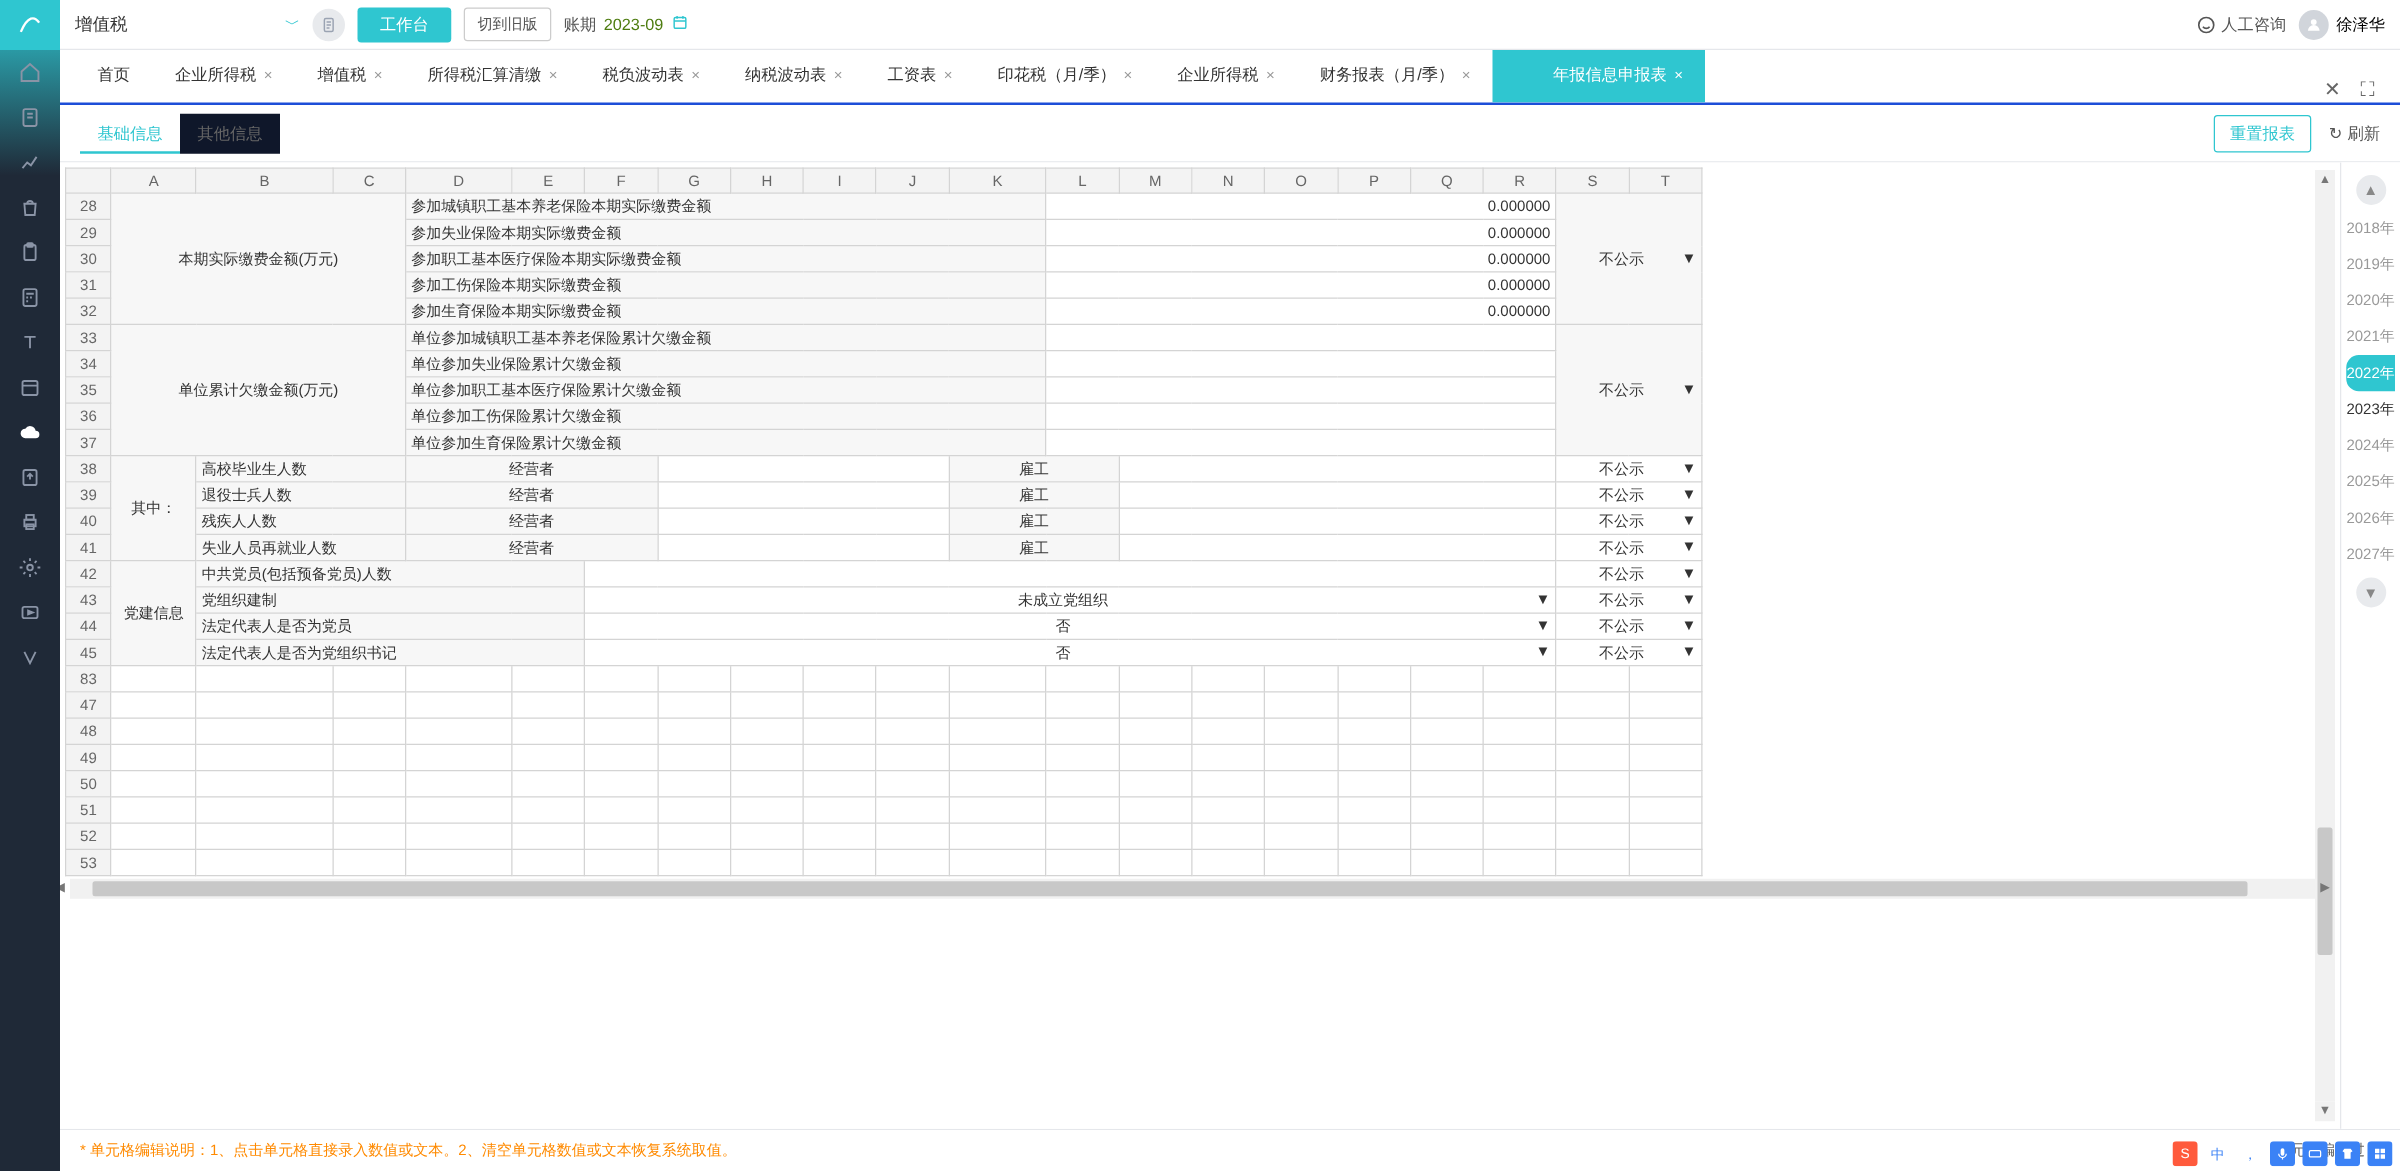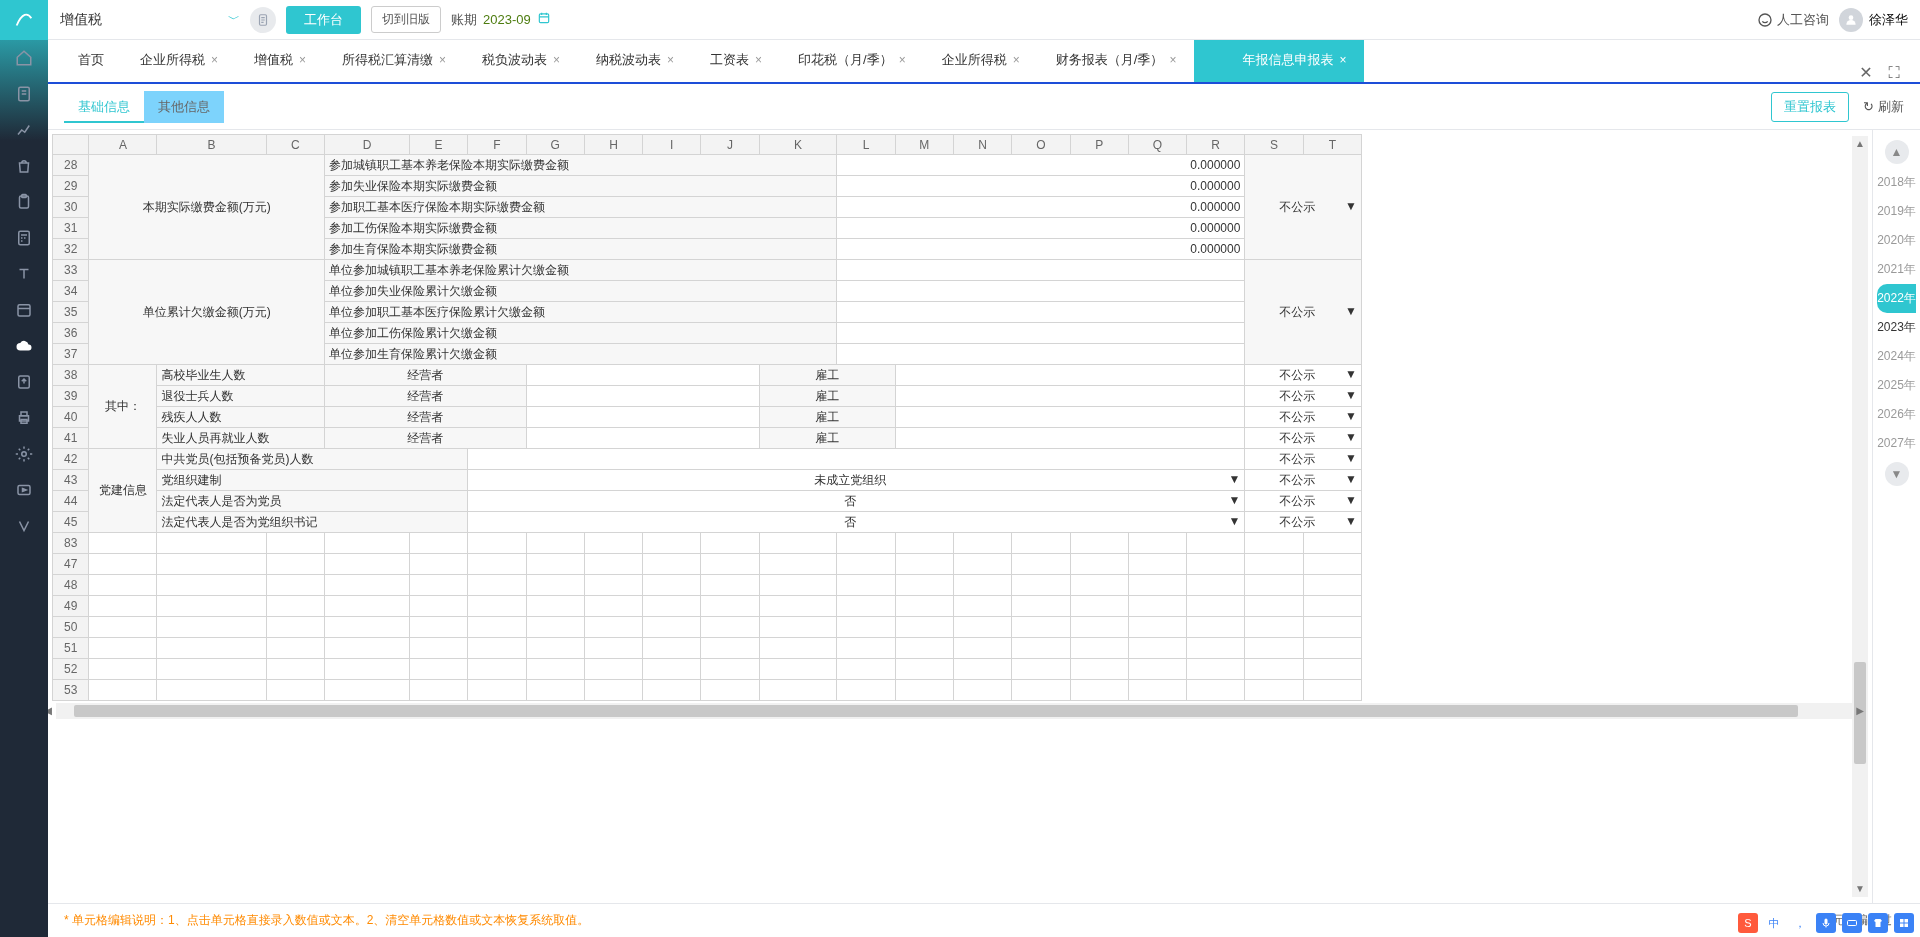--- a/index.html
+++ b/index.html
@@ -36,21 +36,21 @@
 .tab.active { background: #2fc6d0; color: #fff; padding-left: 48px; }
 .tab-close { font-size: 12px; color: #999; cursor: pointer; }
 .tab.active .tab-close { color: #fff; }
 .tabs-spacer { flex: 1; }
 .tabs-ctrl { width: 28px; text-align: center; color: #666; cursor: pointer; font-size: 16px; }
 
 
 .subrow { height: 46px; display: flex; align-items: center; padding: 0 16px; background: #fff; border-bottom: 1px solid #e5e7eb; }
 .subtab { padding: 0 14px; height: 32px; line-height: 32px; font-size: 13px; color: #666; cursor: pointer; }
 .subtab.active { color: #2fc6d0; border-bottom: 2px solid #2fc6d0; background: #fff; }
-.subtab.inactive { background: #7dd3fc; }
+.subtab.inactive { background: #0f172a; }
 .subrow-spacer { flex: 1; }
 .btn-reset { border: 1px solid #2fc6d0; color: #2fc6d0; background: #fff; padding: 5px 12px; border-radius: 3px; font-size: 13px; cursor: pointer; }
 .btn-refresh { display: flex; align-items: center; gap: 4px; font-size: 13px; color: #555; margin-left: 14px; cursor: pointer; }
 
 
 .sheet-wrap { flex: 1; display: flex; background: #fff; position: relative; min-height: 0; }
 .sheet { flex: 1; overflow: hidden; position: relative; padding: 4px 0 0 4px; min-width: 0; }
 .grid { border-collapse: collapse; table-layout: fixed; width: 1310px; font-size: 12px; color: #333; }
 .grid th, .grid td { border: 1px solid #d4d4d4; height: 21px; padding: 0 4px; overflow: hidden; white-space: nowrap; text-overflow: ellipsis; }
 .grid thead th { background: #f3f3f3; font-weight: normal; color: #666; text-align: center; height: 20px; }

